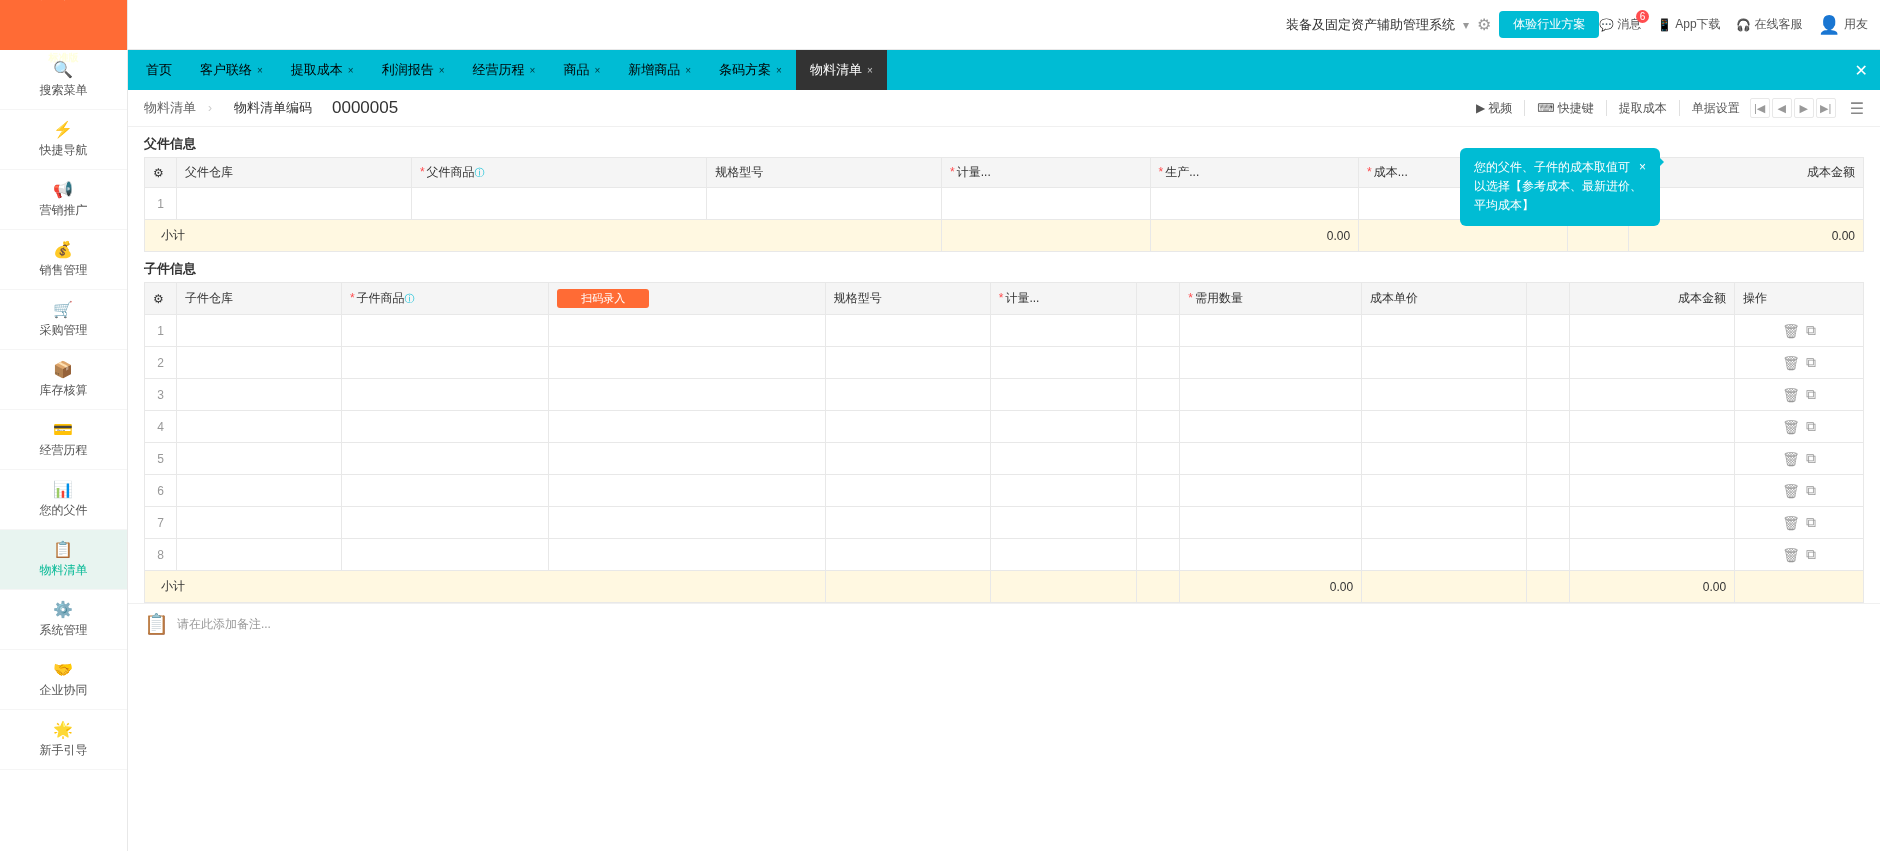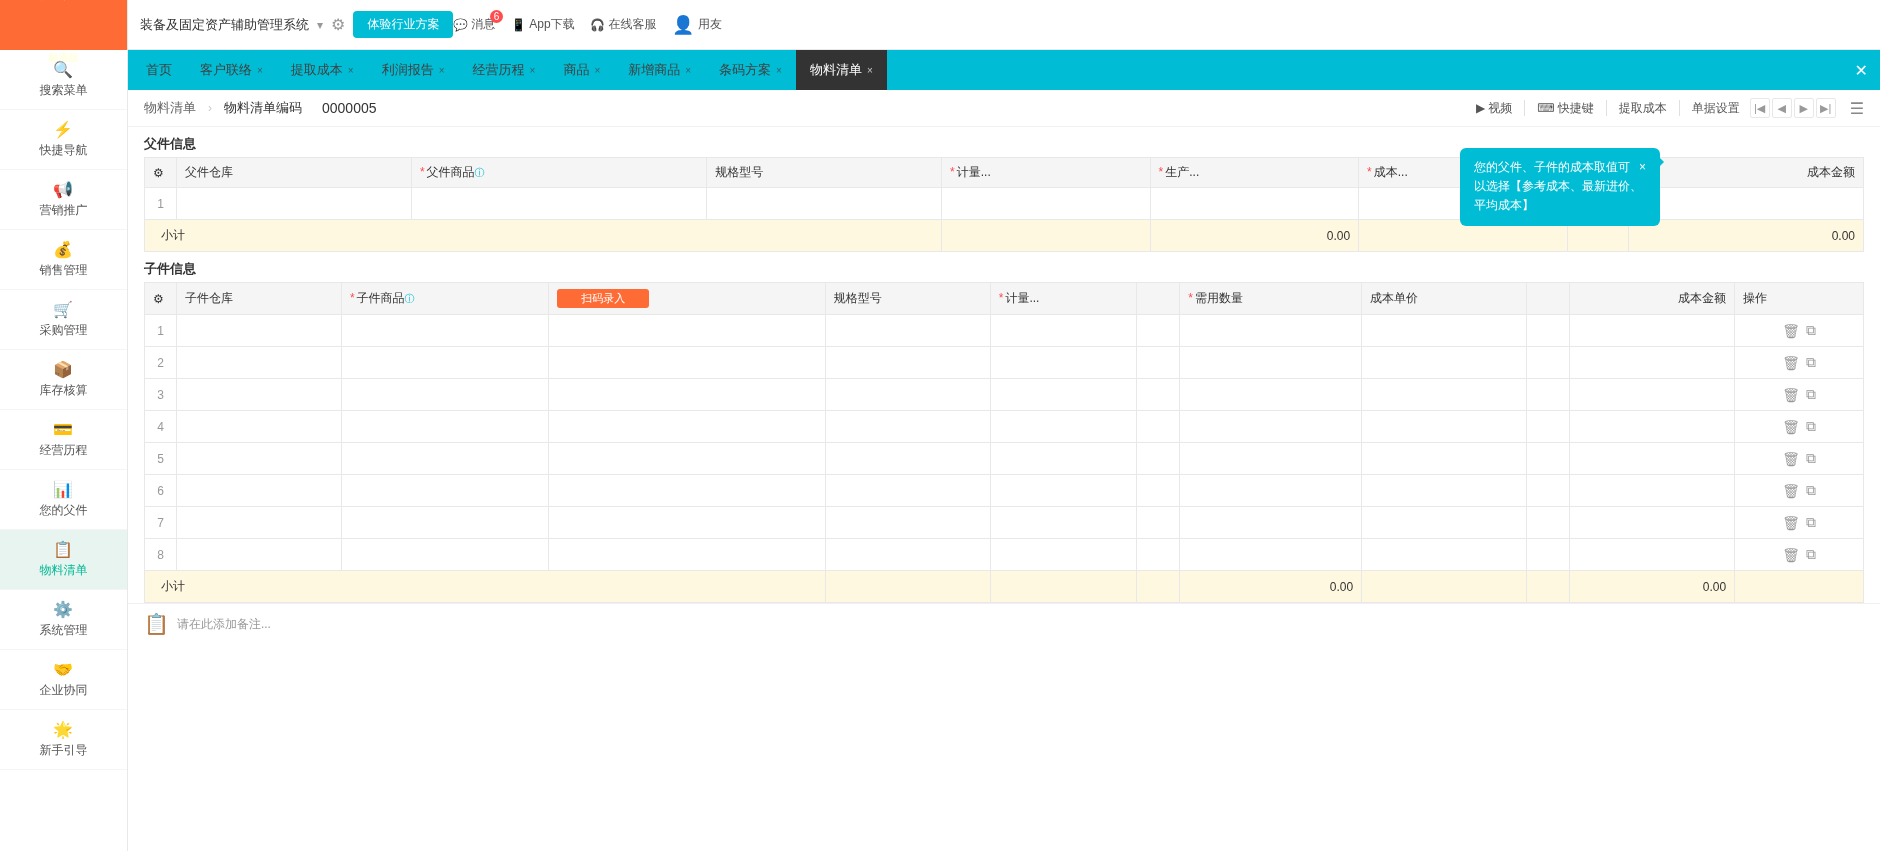--- a/index.html
+++ b/index.html
@@ -56,21 +56,21 @@
     }
 
     
     .topbar {
       height: 50px;
       background: #fff;
       display: flex;
       align-items: center;
       padding: 0 12px;
       border-bottom: 1px solid #e8e8e8;
-      justify-content: flex-start;
+      justify-content: flex-end;
     }
     .topbar-left {
       display: flex;
       align-items: center;
       gap: 8px;
     }
     .system-title {
       font-size: 13px;
       color: #333;
     }
@@ -113,21 +113,21 @@
       align-items: center;
       height: 40px;
       padding: 0 4px;
       flex-shrink: 0;
     }
     .nav-tab {
       padding: 0 14px;
       height: 40px;
       display: flex;
       align-items: center;
-      color: #404040;
+      color: #000000;
       cursor: pointer;
       font-size: 13px;
       white-space: nowrap;
       gap: 5px;
     }
     .nav-tab.active {
       background: #333;
       color: #fff;
     }
     .nav-tab .close-x {
@@ -158,23 +158,23 @@
       padding: 8px 16px;
       background: #fff;
       border-bottom: 1px solid #f0f0f0;
       gap: 12px;
     }
     .breadcrumb-bar .bc-item {
       font-size: 13px;
       color: #666;
       cursor: pointer;
     }
-    .breadcrumb-bar .bc-item.active { color: #333; font-weight: 500; }
+    .breadcrumb-bar .bc-item.active { color: #333; font-weight: 500; margin-left: 10px; }
     .breadcrumb-bar .bc-sep { color: #ccc; }
-    .bc-code { color: #333; font-size: 14px; margin-left: 8px; }
+    .bc-code { color: #333; font-size: 17px; margin-left: 8px; }
 
     
     .toolbar-right {
       margin-left: auto;
       display: flex;
       align-items: center;
       gap: 10px;
       font-size: 12px;
       color: #555;
     }

